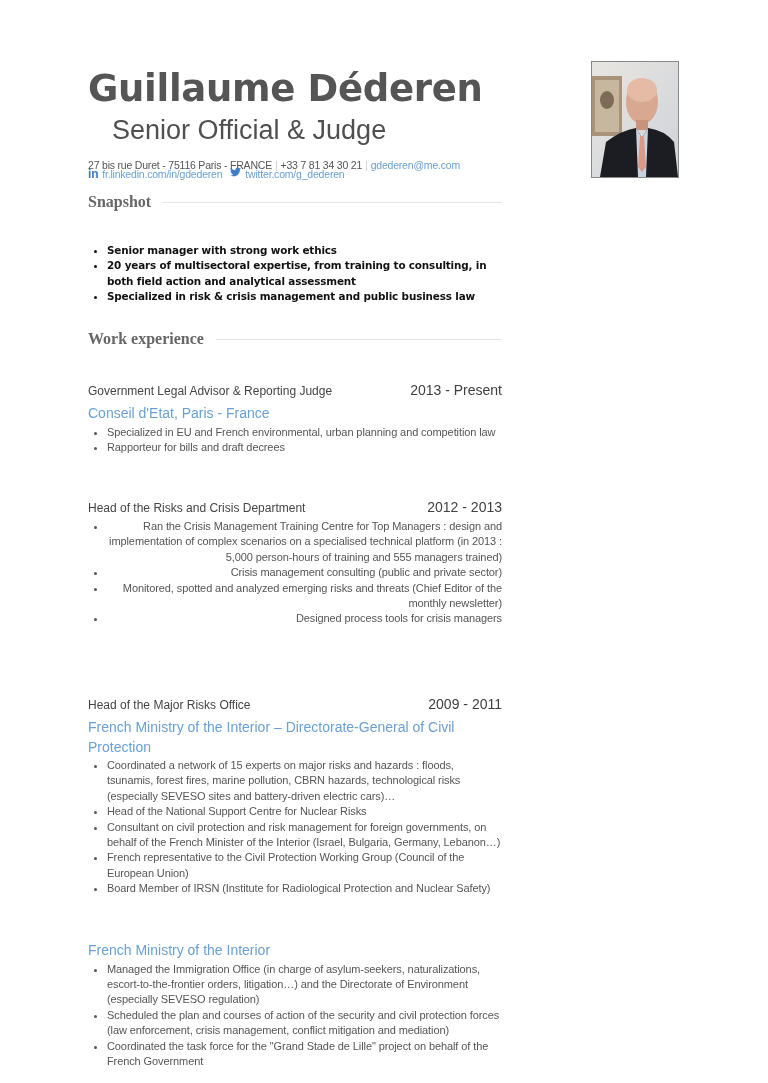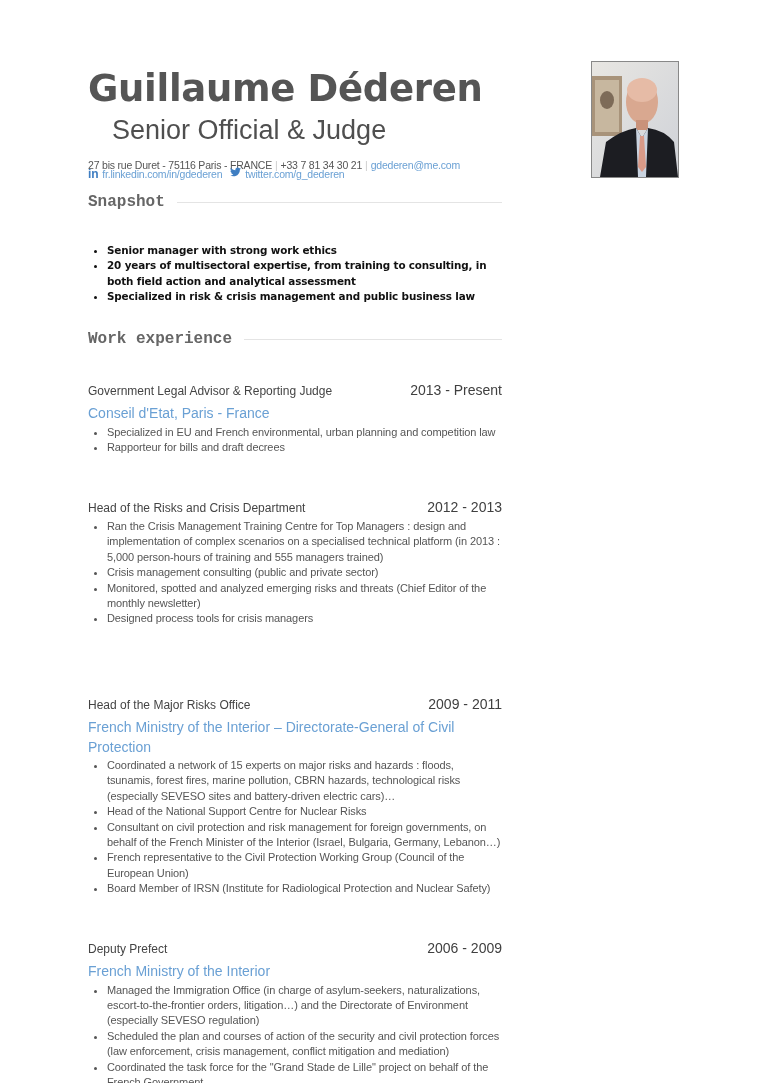--- a/index.html
+++ b/index.html
@@ -27,21 +27,21 @@
     position: absolute; top: 167px; left: 0; white-space: nowrap;
     font-size: 10.5px; color: #6aa0d4; line-height: 14px; letter-spacing: -0.2px;
     display: flex; align-items: flex-start;
   }
   .social .icon-in { font-weight: bold; color: #3f7ec2; font-size: 12px; margin-right: 4px; }
   .social .icon-tw { margin: 0 4px 0 8px; display: inline-block; width: 11px; height: 10px; }
   .section-head {
     position: absolute; left: 0; width: 414px; display: flex; align-items: center;
   }
   .section-head .label {
-    font-family: Liberation Mono, monospace; font-weight: bold; font-size: 16px;
+    font-family: Liberation Serif, serif; font-weight: bold; font-size: 16px;
     color: #666; white-space: nowrap; margin-right: 12px;
   }
   .section-head .rule { flex: 1; height: 1px; background: #e4e4e4; }
   ul { margin: 0; padding: 0 0 0 19px; }
   li { margin: 0; padding: 0; }
   .snapshot {
     position: absolute; top: 243px; left: 0; width: 414px;
     font-family: "DejaVu Sans", sans-serif; font-weight: bold; font-size: 10.4px;
     line-height: 15.4px; color: #111; letter-spacing: -0.15px;
   }
@@ -99,21 +99,21 @@
       <span class="job-title">Government Legal Advisor &amp; Reporting Judge</span>
       <span class="job-dates">2013 - Present</span>
     </div>
     <div class="job-org">Conseil d'Etat, Paris - France</div>
     <ul>
       <li>Specialized in EU and French environmental, urban planning and competition law</li>
       <li>Rapporteur for bills and draft decrees</li>
     </ul>
   </div>
 
-  <div class="job" style="top:497px;">
+  <div class="job" style="top:497px;text-align:right;">
     <div class="job-row">
       <span class="job-title">Head of the Risks and Crisis Department</span>
       <span class="job-dates">2012 - 2013</span>
     </div>
     <ul>
       <li>Ran the Crisis Management Training Centre for Top Managers : design and implementation of complex scenarios on a specialised technical platform (in 2013 : 5,000 person-hours of training and 555 managers trained)</li>
       <li>Crisis management consulting (public and private sector)</li>
       <li>Monitored, spotted and analyzed emerging risks and threats (Chief Editor of the monthly newsletter)</li>
       <li>Designed process tools for crisis managers</li>
     </ul>
@@ -128,24 +128,20 @@
     <ul>
       <li>Coordinated a network of 15 experts on major risks and hazards : floods, tsunamis, forest fires, marine pollution, CBRN hazards, technological risks (especially SEVESO sites and battery-driven electric cars)…</li>
       <li>Head of the National Support Centre for Nuclear Risks</li>
       <li>Consultant on civil protection and risk management for foreign governments, on behalf of the French Minister of the Interior (Israel, Bulgaria, Germany, Lebanon…)</li>
       <li>French representative to the Civil Protection Working Group (Council of the European Union)</li>
       <li>Board Member of IRSN (Institute for Radiological Protection and Nuclear Safety)</li>
     </ul>
   </div>
 
   <div class="job" style="top:938px;">
-    <div class="job-row">
-      <span class="job-title">Deputy Prefect</span>
-      <span class="job-dates">2006 - 2009</span>
-    </div>
     <div class="job-org">French Ministry of the Interior</div>
     <ul>
       <li>Managed the Immigration Office (in charge of asylum-seekers, naturalizations, escort-to-the-frontier orders, litigation…) and the Directorate of Environment (especially SEVESO regulation)</li>
       <li>Scheduled the plan and courses of action of the security and civil protection forces (law enforcement, crisis management, conflict mitigation and mediation)</li>
       <li>Coordinated the task force for the "Grand Stade de Lille" project on behalf of the French Government</li>
     </ul>
   </div>
 </div>
 
 <div class="photo" title="Profile photo of Guillaume Déderen">

